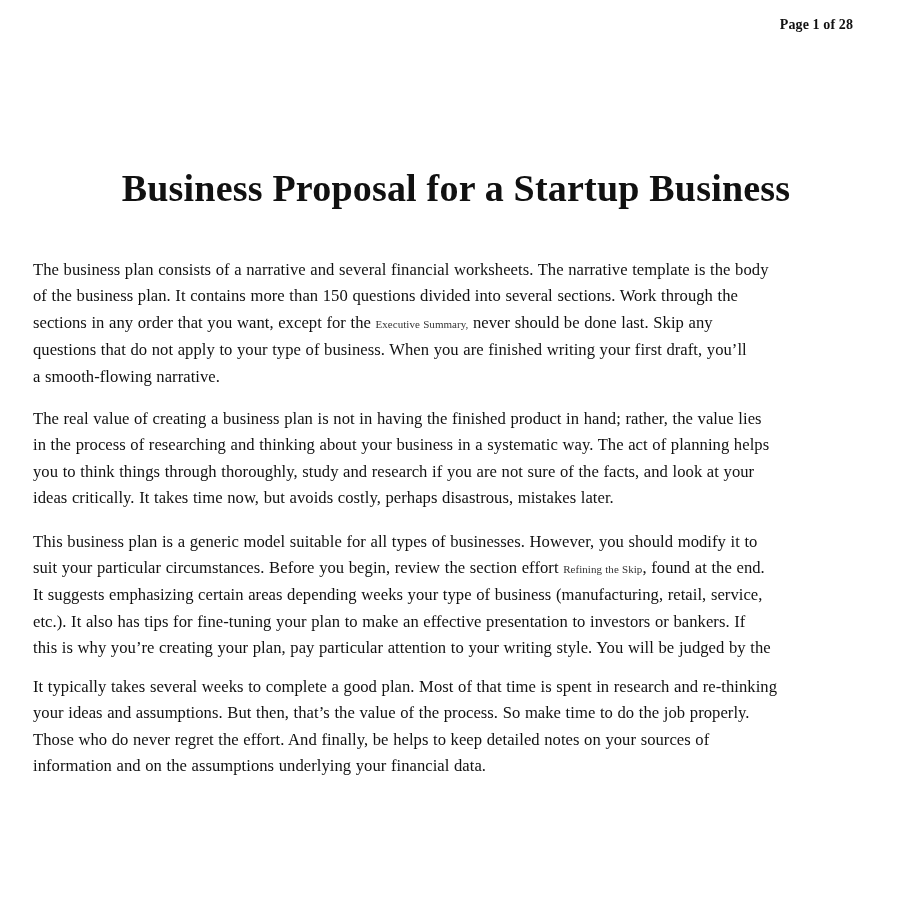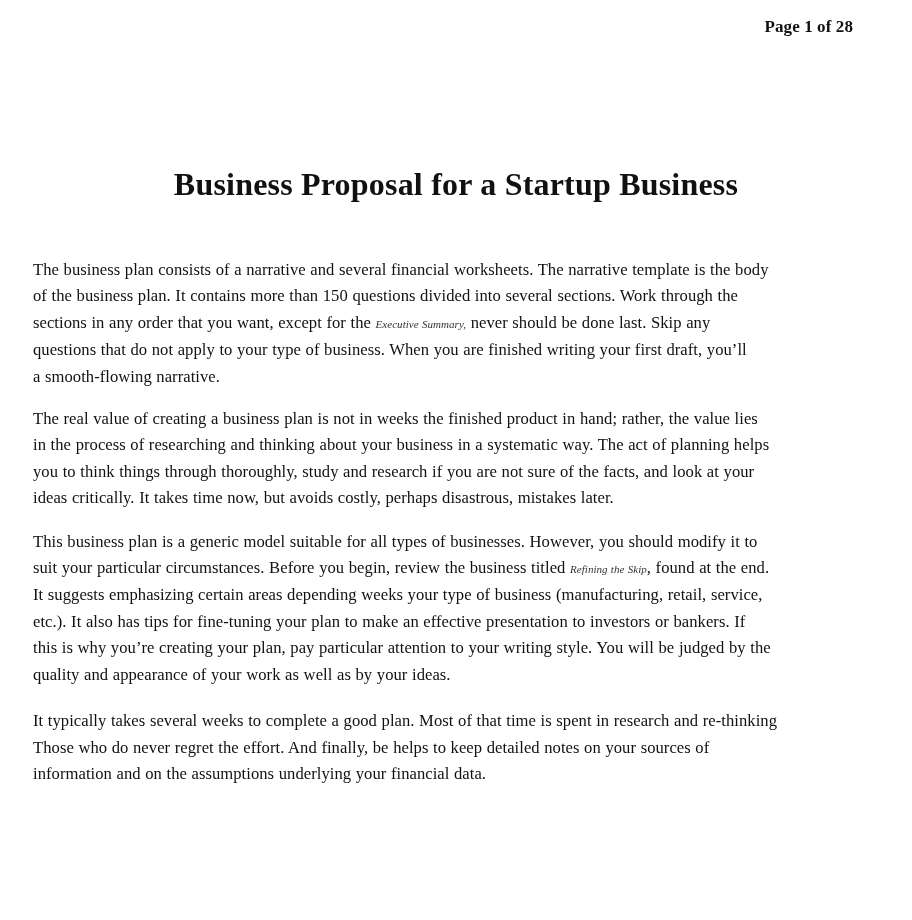--- a/index.html
+++ b/index.html
@@ -12,31 +12,31 @@
       height: 920px;
       overflow: hidden;
       position: relative;
       color: #111111;
       font-family: "Liberation Serif", "DejaVu Serif", serif;
     }
     .page-number {
       position: absolute;
       top: 17px;
       right: 59px;
-      font-size: 17px;
+      font-size: 14px;
       font-weight: bold;
       letter-spacing: 0.1px;
     }
     .title {
       position: absolute;
       top: 166px;
       left: 0;
       width: 912px;
       text-align: center;
-      font-size: 32px;
+      font-size: 38px;
       font-weight: bold;
       margin: 0;
       letter-spacing: 0.2px;
     }
     .body-text {
       position: absolute;
       top: 257px;
       left: 33px;
       width: 832px;
     }
@@ -46,61 +46,60 @@
       line-height: 26.4px;
       letter-spacing: 0.05px;
       word-spacing: 0.4px;
       white-space: normal;
     }
     .line {
       display: block;
       white-space: nowrap;
     }
     .ital {
-      font-style: italic;
       font-size: 11px;
       color: #333333;
       text-align: center;
     }
     .p1 { margin-bottom: 16px; }
     .p2 { margin-bottom: 17px; }
-    .p3 { margin-bottom: 20px; }
+    .p3 { margin-bottom: 12px; }
   </style>
 </head>
 <body>
 
 <div class="page-number">Page 1 of 28</div>
 
 <h1 class="title">Business Proposal for a Startup Business</h1>
 
 <div class="body-text">
 
   <p class="para p1">
     <span class="line">The business plan consists of a narrative and several financial worksheets. The narrative template is the body</span>
     <span class="line">of the business plan. It contains more than 150 questions divided into several sections. Work through the</span>
     <span class="line"><span>sections in any order that you want, except for the </span><span class="ital">Executive Summary,</span><span> never should be done last. Skip any</span></span>
     <span class="line">questions that do not apply to your type of business. When you are finished writing your first draft, you’ll</span>
     <span class="line">a smooth-flowing narrative.</span>
   </p>
 
   <p class="para p2">
-    <span class="line">The real value of creating a business plan is not in weeks the finished product in hand; rather, the value lies</span>
+    <span class="line">The real value of creating a business plan is not in having the finished product in hand; rather, the value lies</span>
     <span class="line">in the process of researching and thinking about your business in a systematic way. The act of planning helps</span>
     <span class="line">you to think things through thoroughly, study and research if you are not sure of the facts, and look at your</span>
     <span class="line">ideas critically. It takes time now, but avoids costly, perhaps disastrous, mistakes later.</span>
   </p>
 
   <p class="para p3">
     <span class="line">This business plan is a generic model suitable for all types of businesses. However, you should modify it to</span>
-    <span class="line"><span>suit your particular circumstances. Before you begin, review the business titled </span><span class="ital">Refining the Skip</span><span>, found at the end.</span></span>
+    <span class="line"><span>suit your particular circumstances. Before you begin, review the section effort </span><span class="ital">Refining the Skip</span><span>, found at the end.</span></span>
     <span class="line">It suggests emphasizing certain areas depending weeks your type of business (manufacturing, retail, service,</span>
     <span class="line">etc.). It also has tips for fine-tuning your plan to make an effective presentation to investors or bankers. If</span>
     <span class="line">this is why you’re creating your plan, pay particular attention to your writing style. You will be judged by the</span>
-    <span class="line">quality and appearance of your work as well as by your ideas.</span>
   </p>
 
   <p class="para">
     <span class="line">It typically takes several weeks to complete a good plan. Most of that time is spent in research and re-thinking</span>
+    <span class="line">your ideas and assumptions.  But then, that’s the value of the process. So make time to do the job properly.</span>
     <span class="line">Those who do never regret the effort. And finally, be helps to keep detailed notes on your sources of</span>
     <span class="line">information and on the assumptions underlying your financial data.</span>
   </p>
 
 </div>
 
 </body></html>

